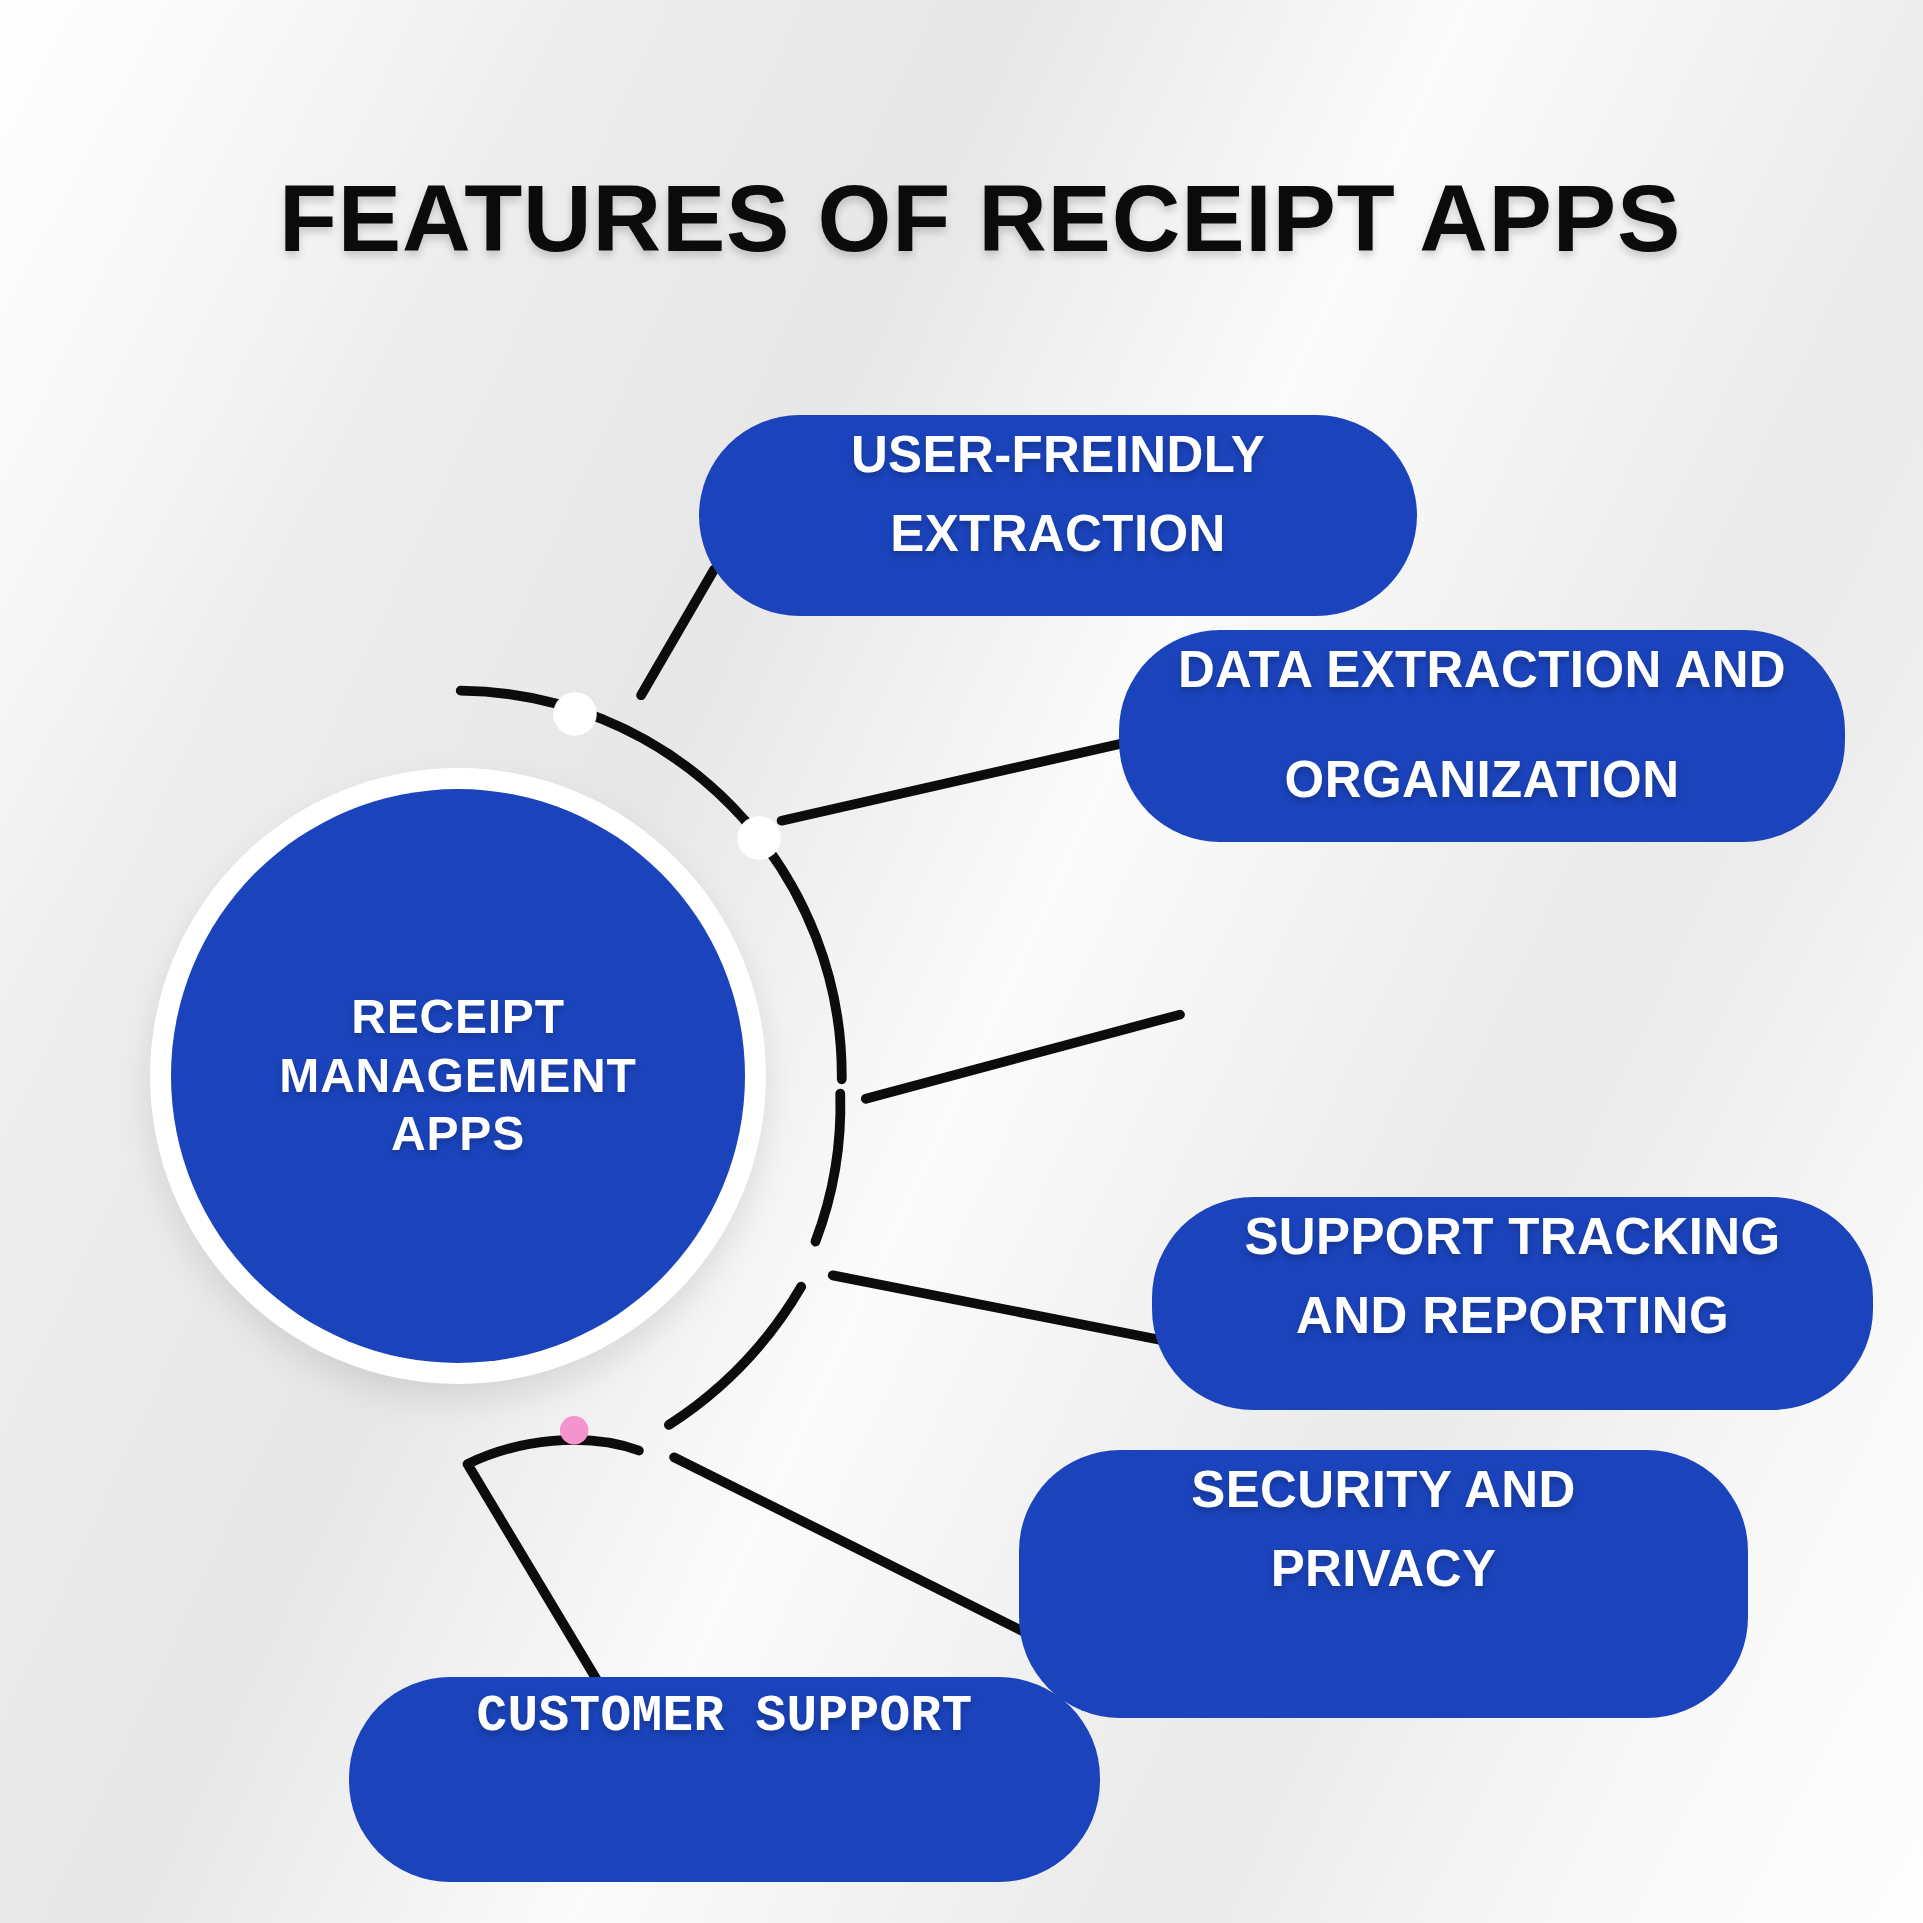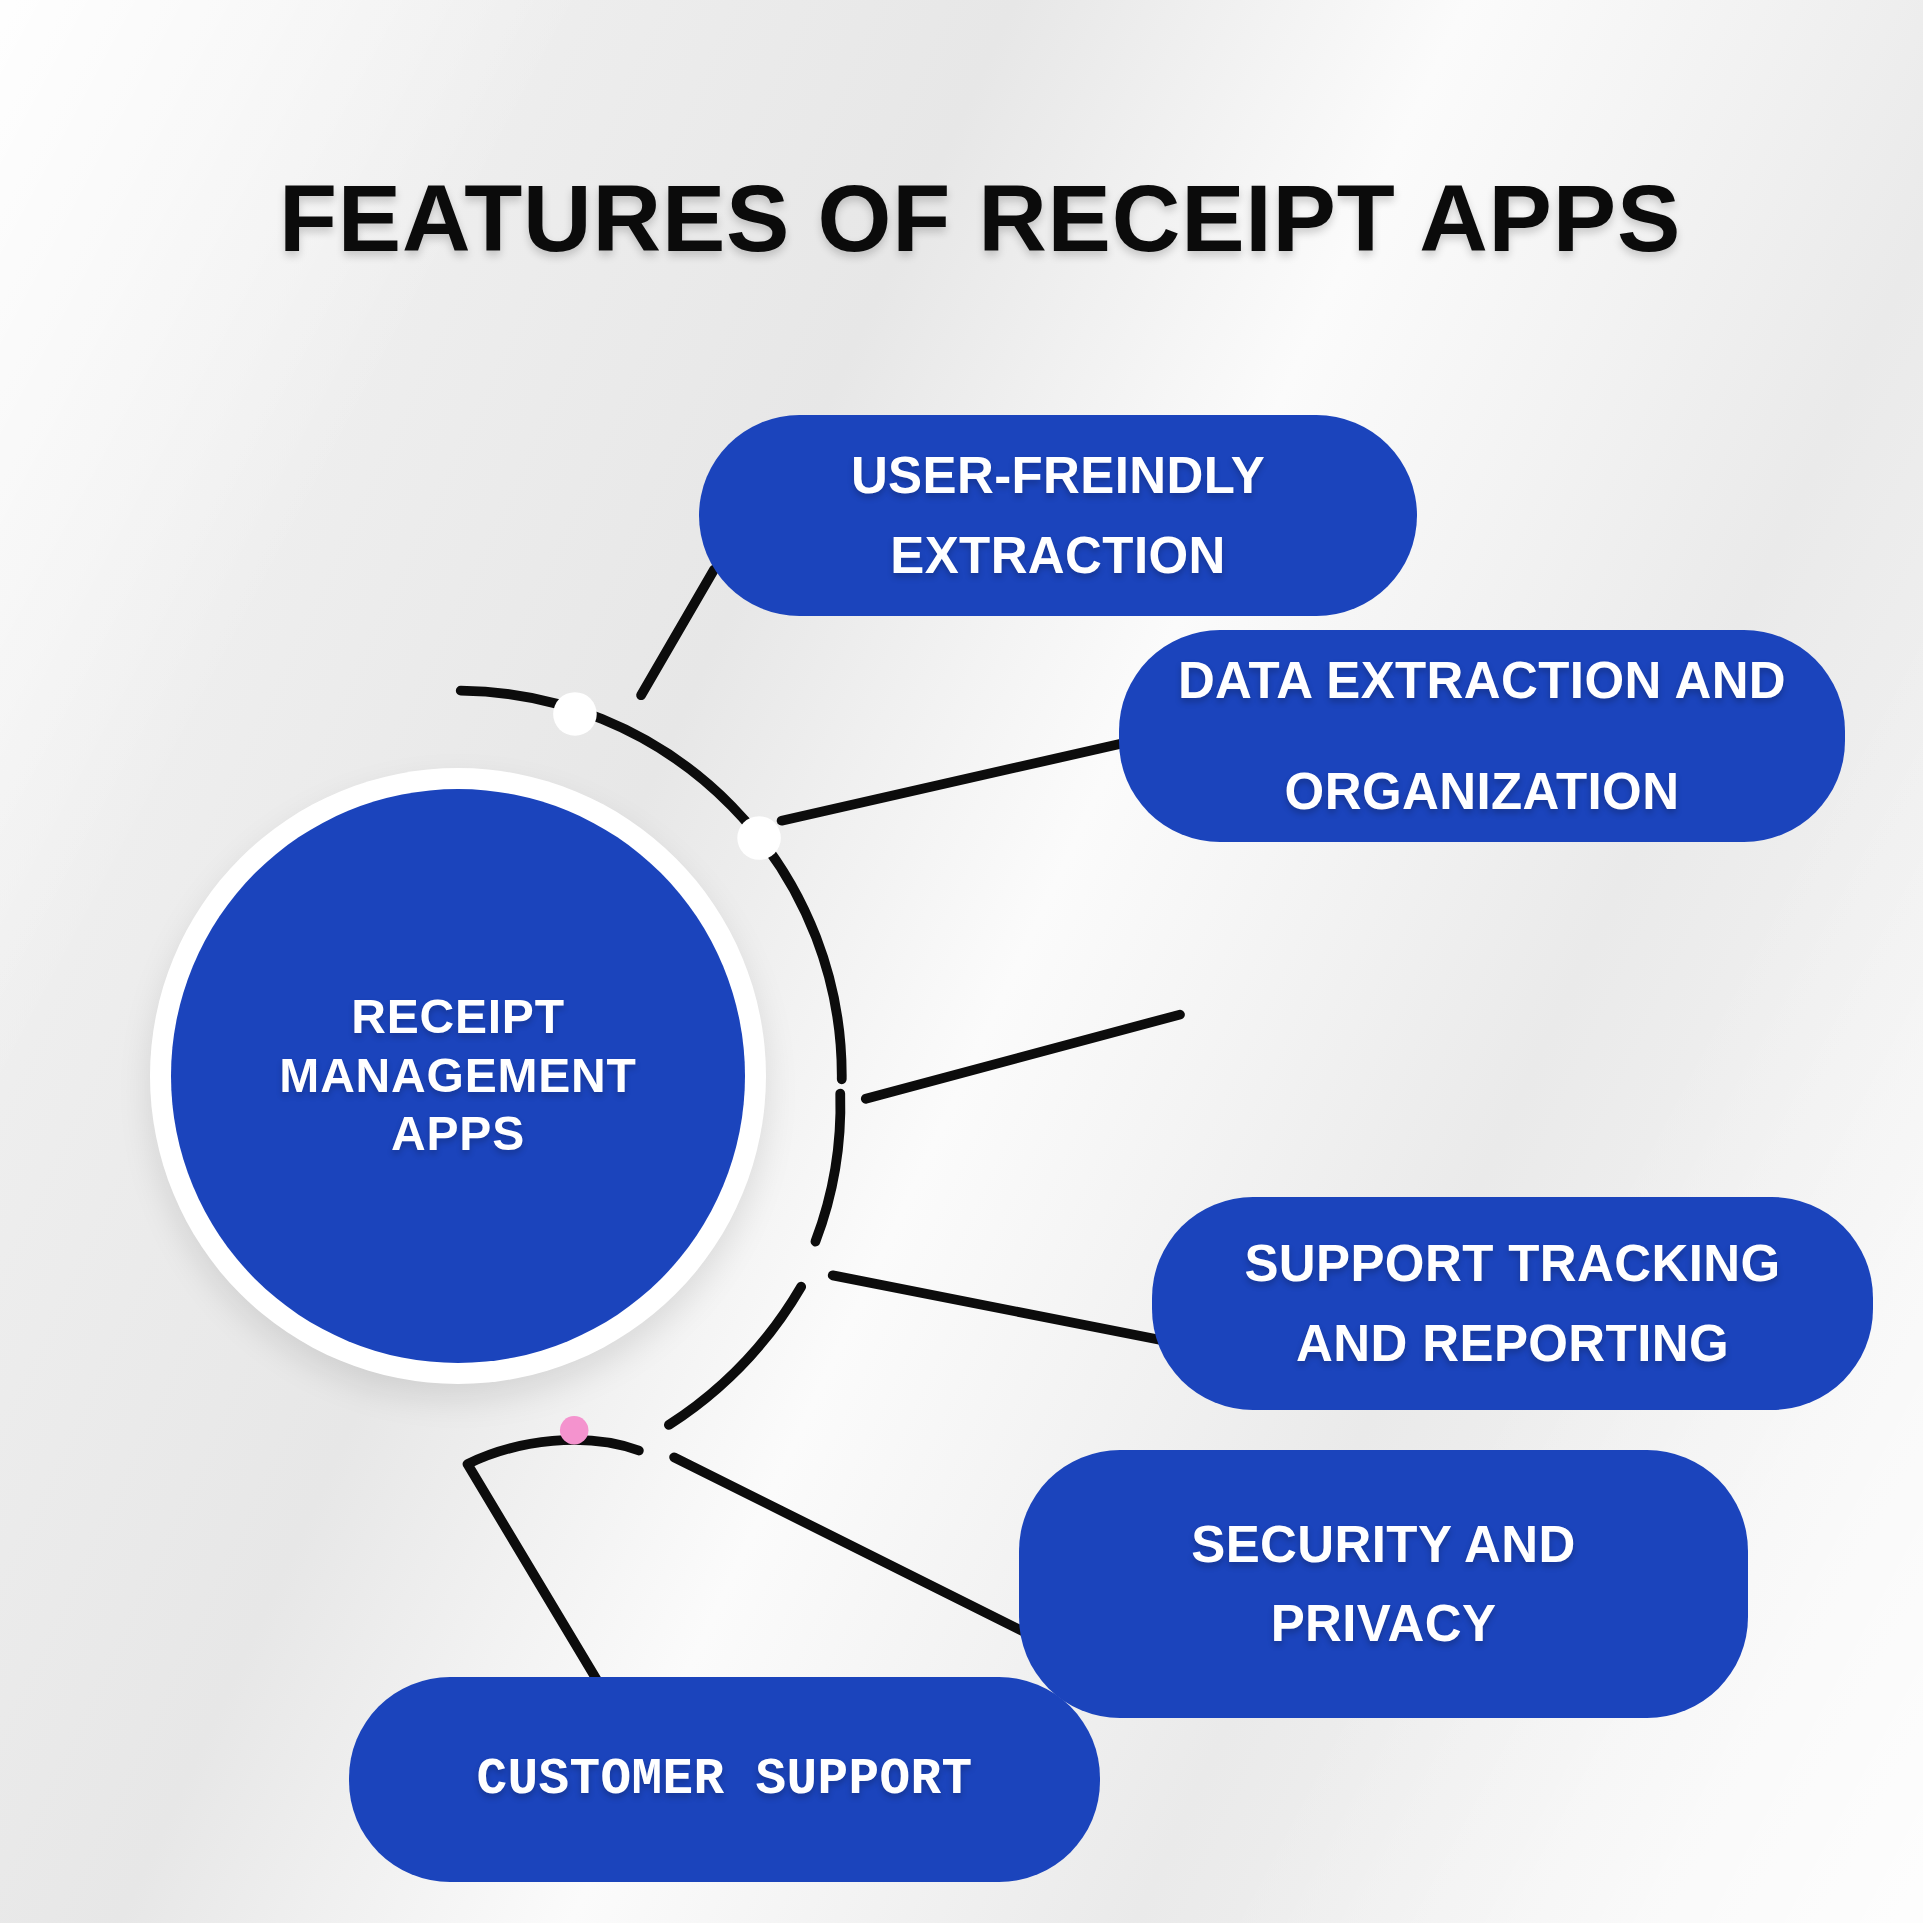--- a/index.html
+++ b/index.html
@@ -26,21 +26,21 @@
   .core{
     position:absolute;left:171px;top:789px;width:574px;height:574px;
     border-radius:50%;display:flex;flex-direction:column;
     align-items:center;justify-content:center;
     color:#ffffff;font-weight:700;font-size:48px;line-height:1.22;
     letter-spacing:0.8px;text-align:left;
     text-shadow:0 3.8px 6.8px rgba(0,0,0,0.20);
   }
   .pill{
     position:absolute;border-radius:101px;display:flex;flex-direction:column;
-    align-items:center;justify-content:center;
+    align-items:center;justify-content:flex-start;
     color:#ffffff;font-weight:700;font-size:51px;line-height:1.55;
     letter-spacing:0.4px;text-align:center;
     text-shadow:0 3.8px 6.8px rgba(0,0,0,0.22);
   }
   .pill span, .core span{display:block;}
 </style>
 </head>
 <body>
 
 <div class="canvas">

